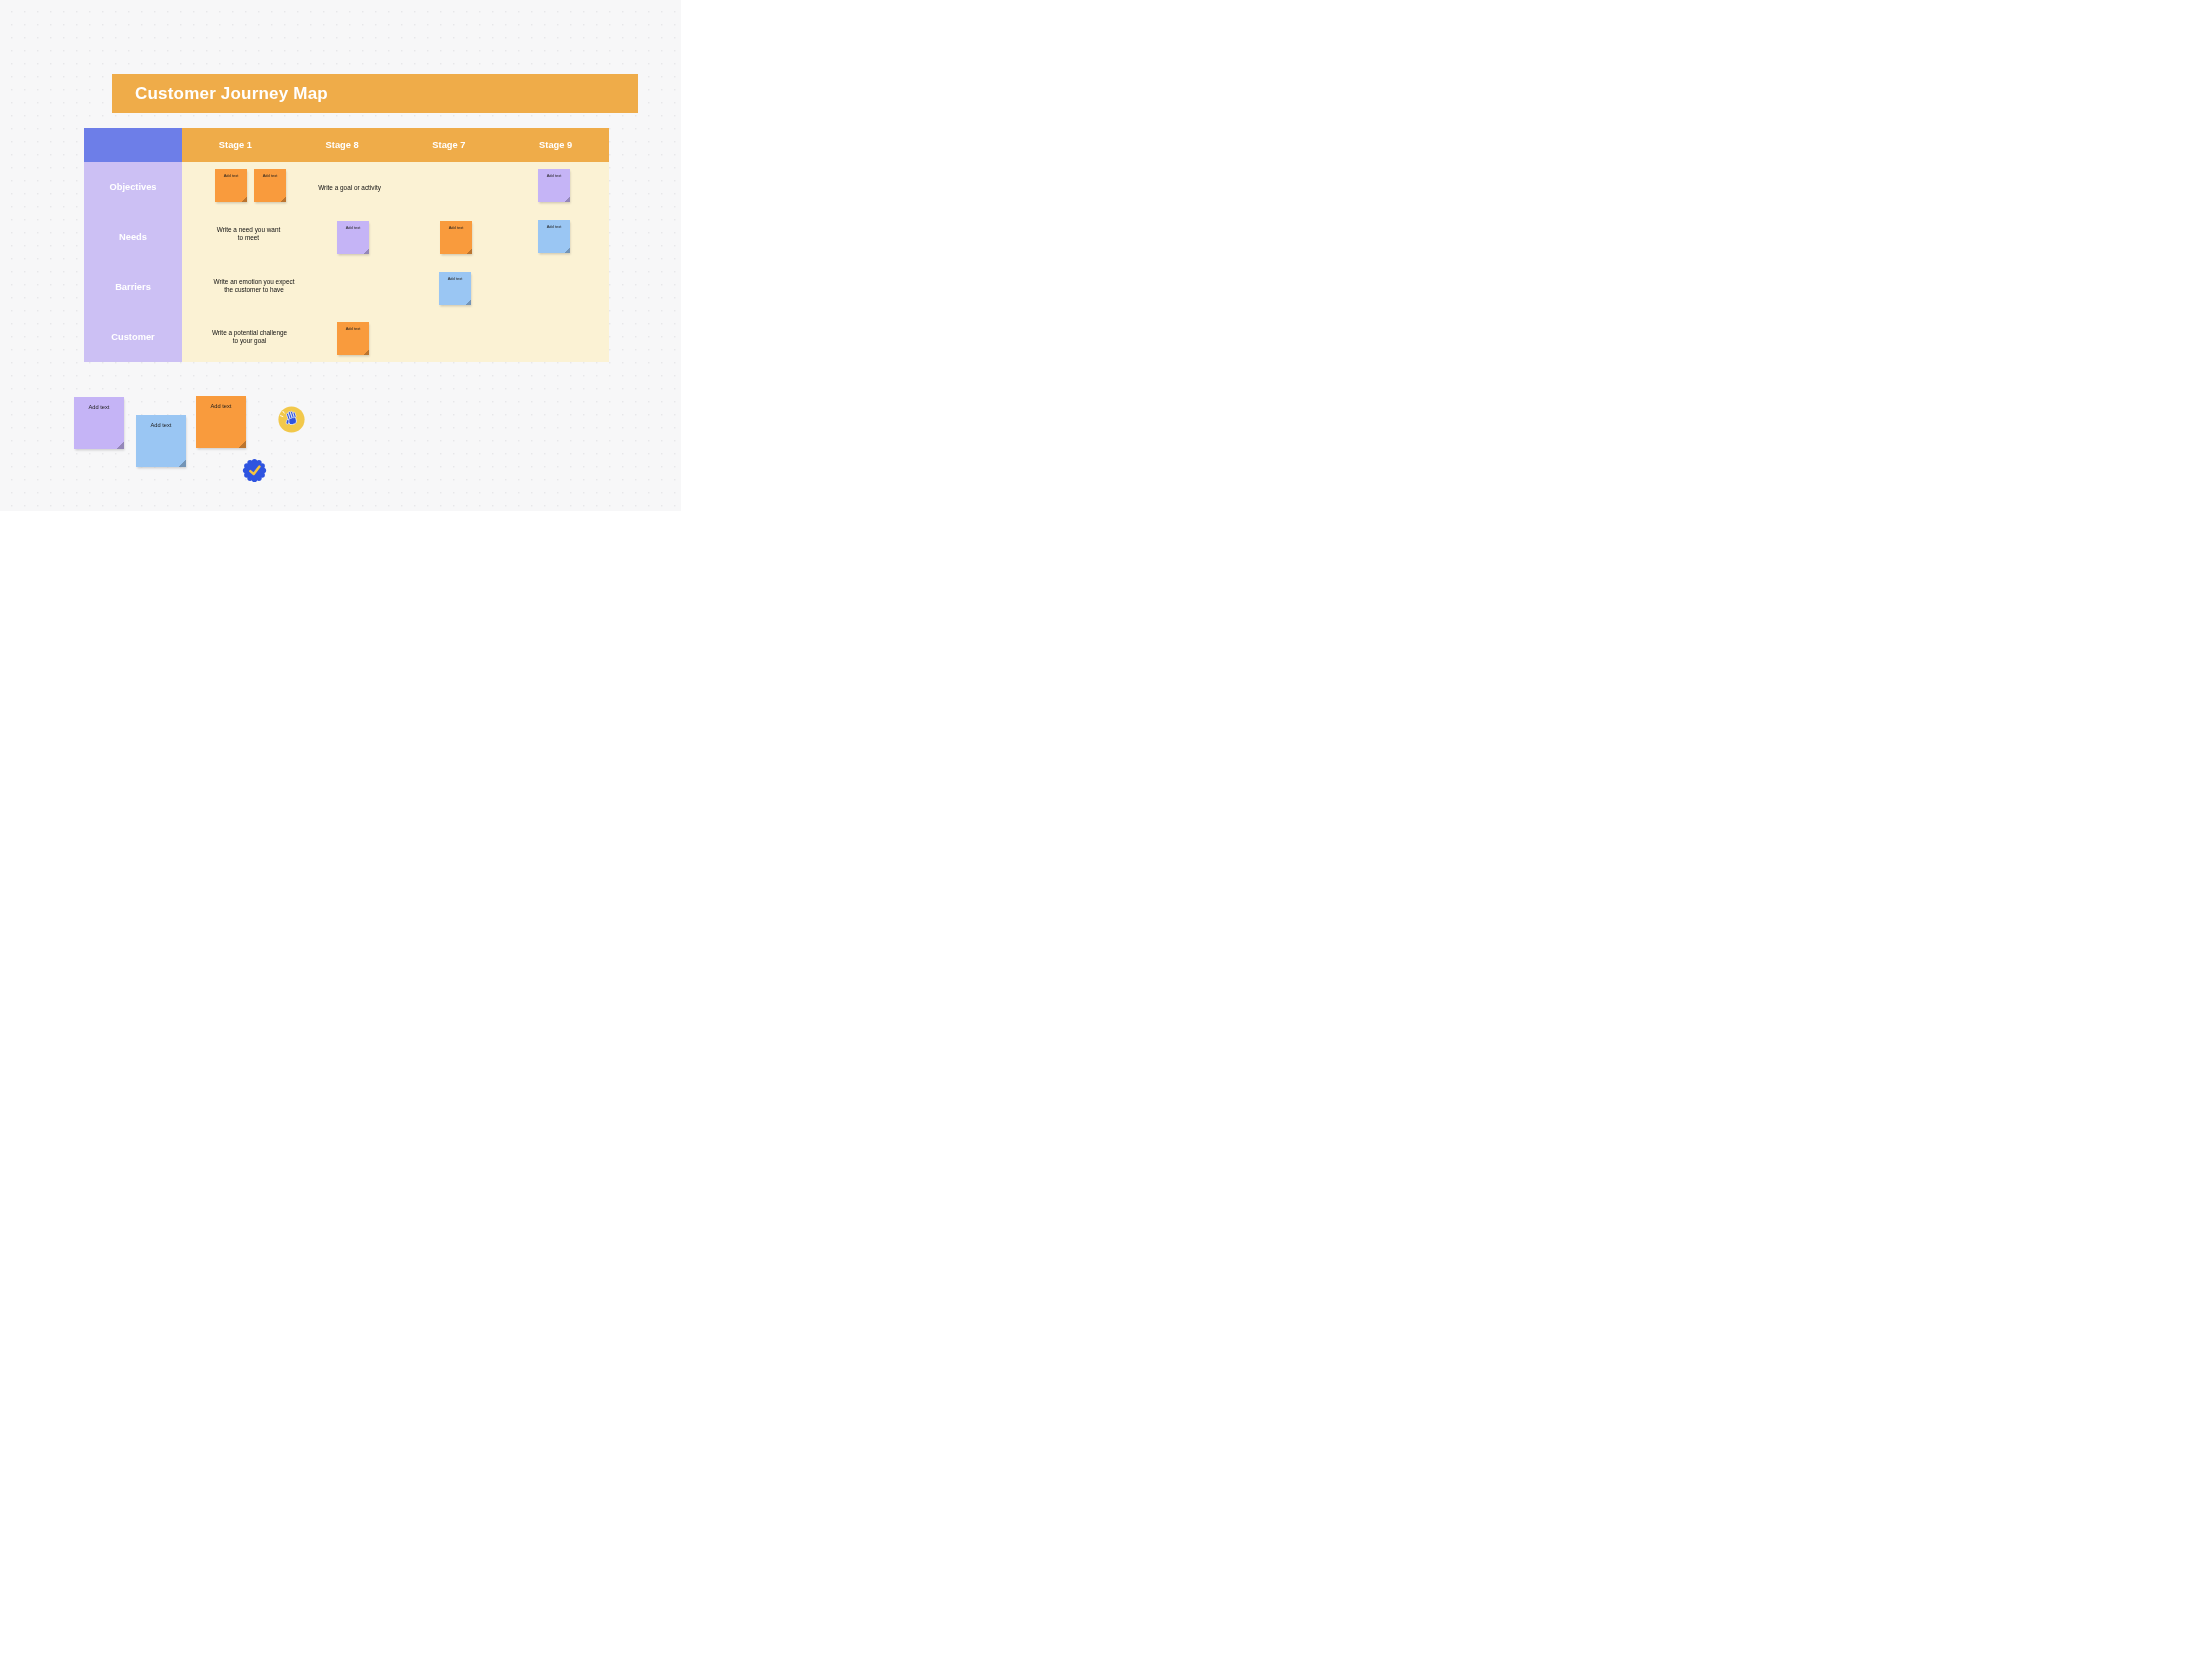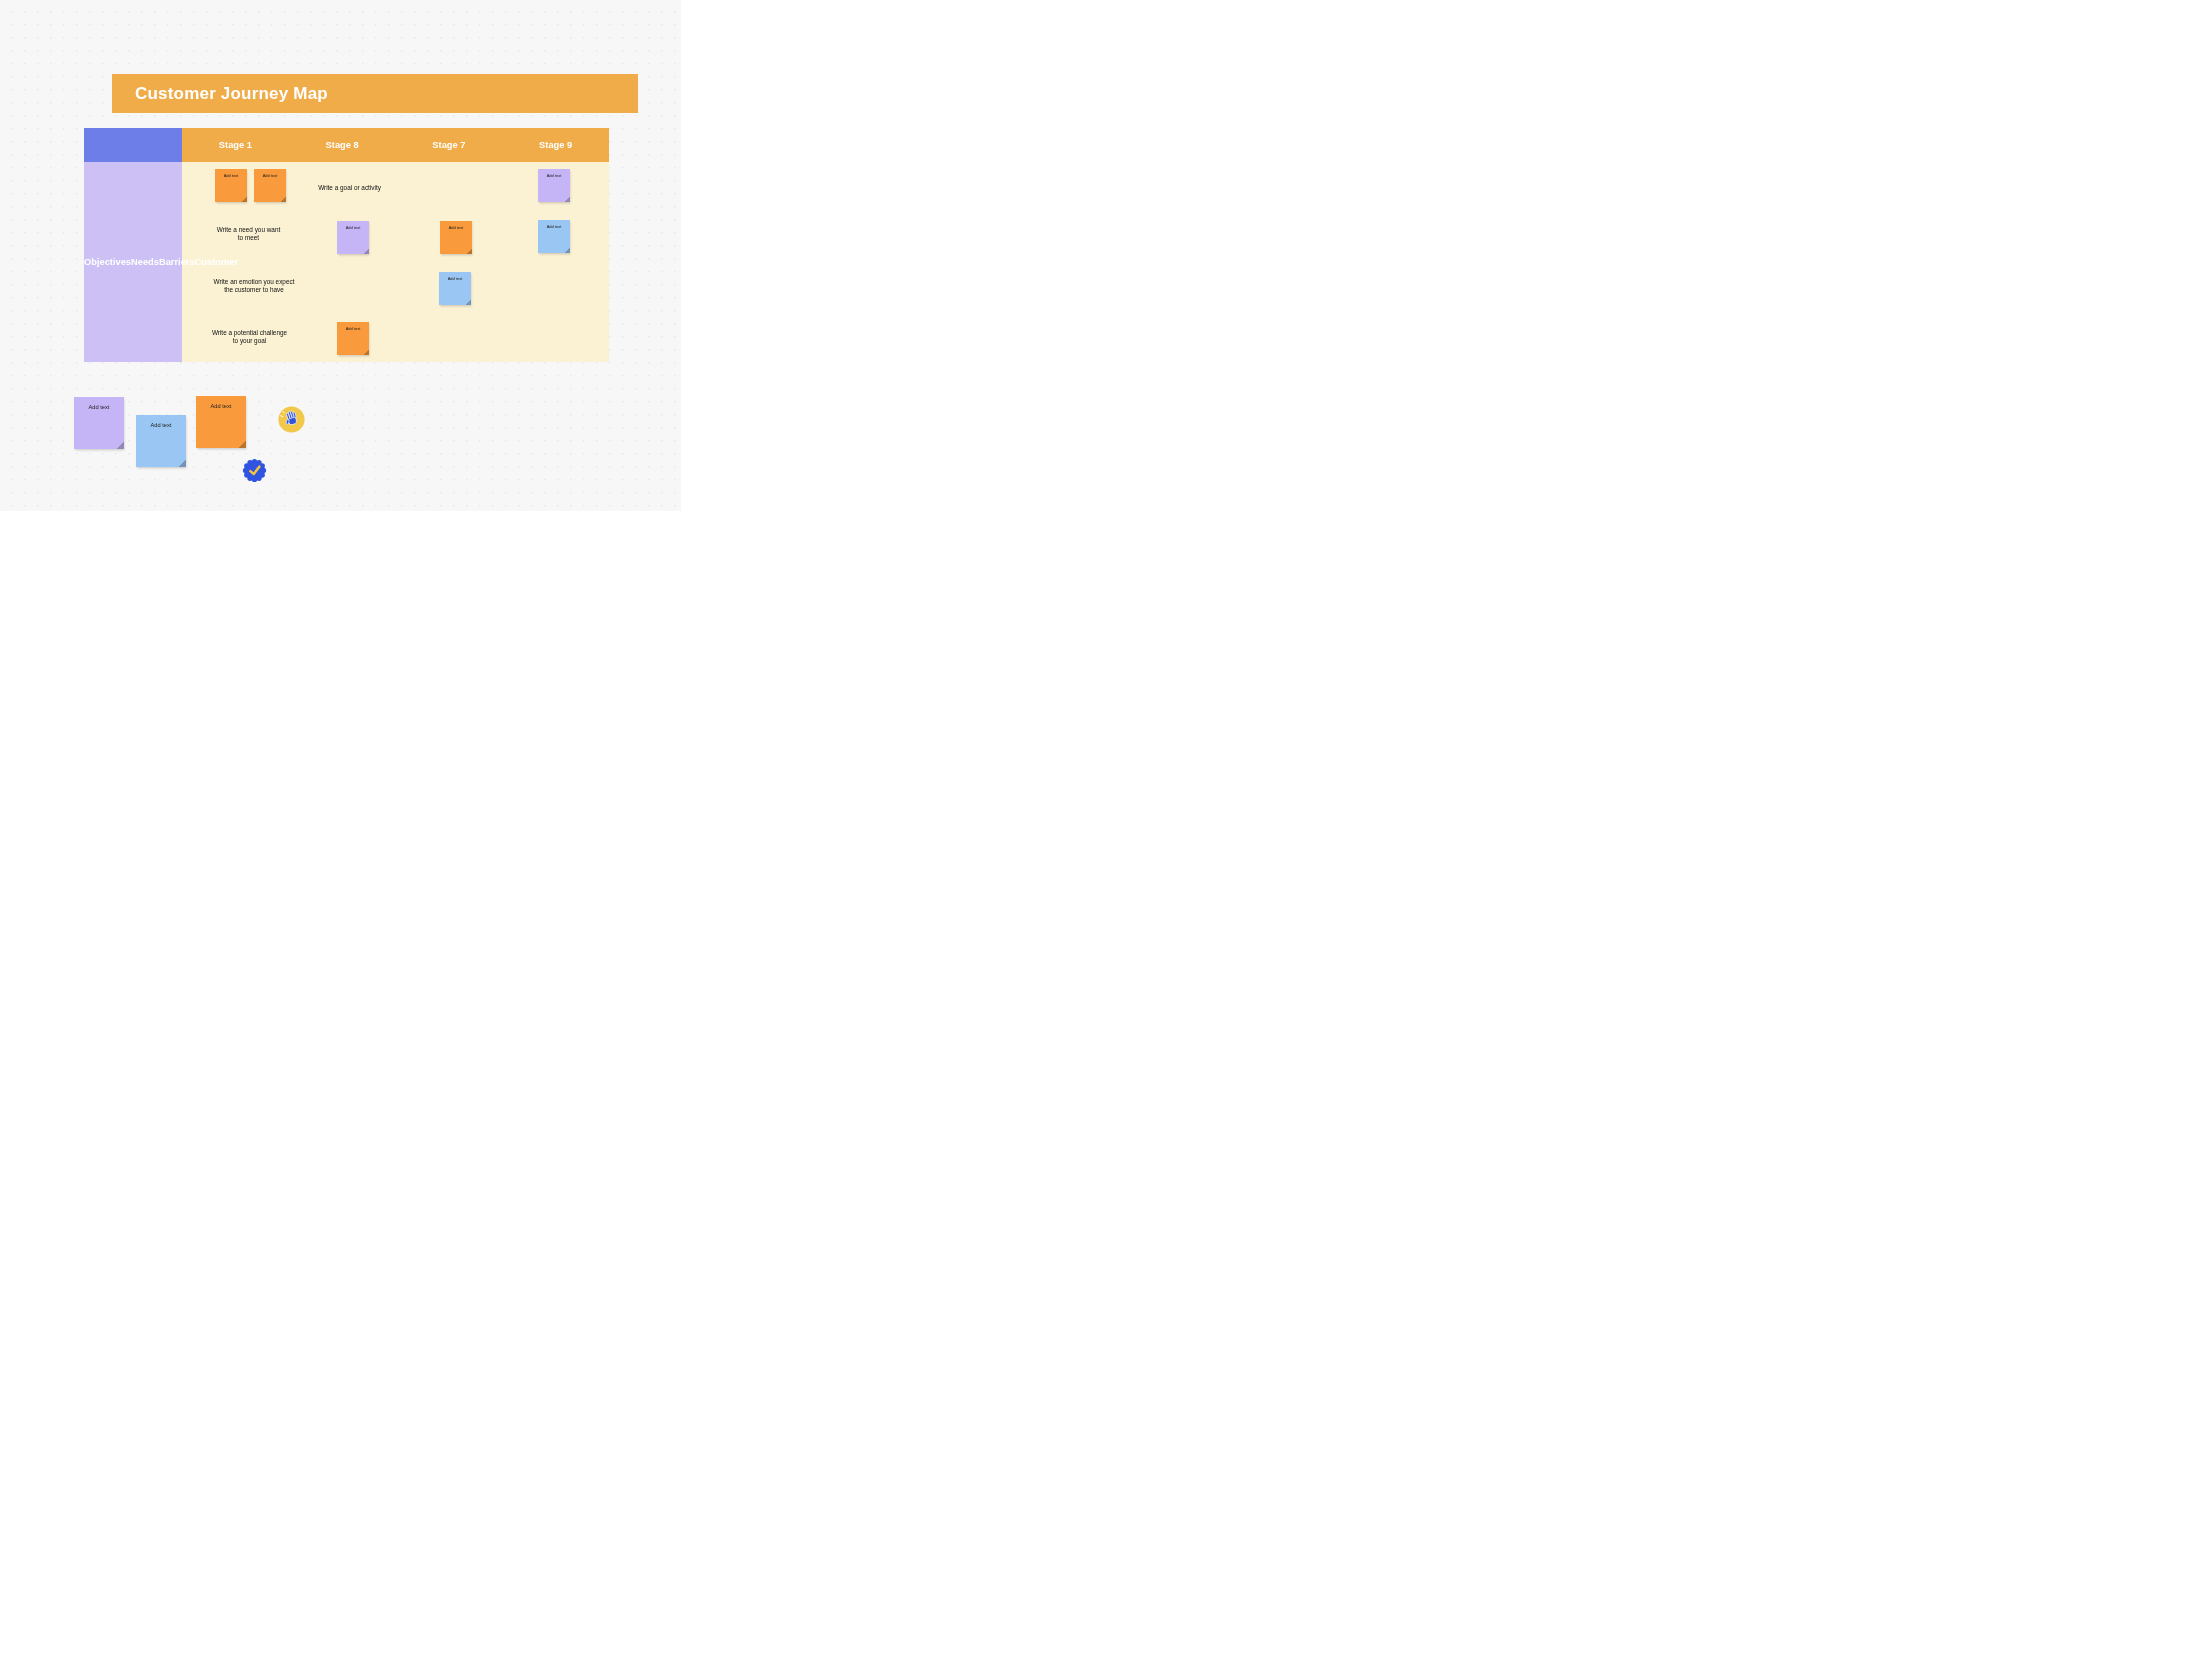--- a/index.html
+++ b/index.html
@@ -22,21 +22,21 @@
     background:var(--header-orange, #EFAC49);
     display:flex; align-items:center; padding-left:23px;margin-left:28px;
   }
   .title-bar .title { font-size:17px; font-weight:600; color:#ffffff; letter-spacing:0.2px; }
 
   
   .journey-table { position:absolute; left:84px; top:128px; width:542px; height:234px; }
   .corner-cell { position:absolute; left:0; top:0; width:98px; height:34px; background:var(--corner-blue, #6D7EE8); }
   .stage-headers { position:absolute; left:98px; top:0; width:427px; height:34px; background:var(--header-orange, #EFAC49); display:flex; }
   .stage-header { flex:1; display:flex; align-items:center; justify-content:center; color:#fff; font-size:9.3px; font-weight:600; }
-  .row-labels { position:absolute; left:0; top:34px; width:98px; height:200px; background:var(--row-label-purple, #CCC0F4); display:flex; flex-direction:row; }
+  .row-labels { position:absolute; left:0; top:34px; width:98px; height:200px; background:var(--row-label-purple, #CCC0F4); display:flex; flex-direction:column; }
   .row-label { flex:1; display:flex; align-items:center; justify-content:center; color:#fff; font-size:9.3px; font-weight:600; }
   .table-body { position:absolute; left:98px; top:34px; width:427px; height:200px; background:var(--table-body-cream, #FBF2D4); }
 
   
   .sticky { position:absolute; box-shadow:1.3px 1.8px 2.2px rgba(0,0,0,0.18); }
   .sticky::after {
     content:""; position:absolute; right:0; bottom:0; width:5.7px; height:5.7px;
     background:linear-gradient(to top left, rgba(0,0,0,0.25) 49%, transparent 50%);
   }
   .sticky.lg::after { width:8px; height:8px; }

